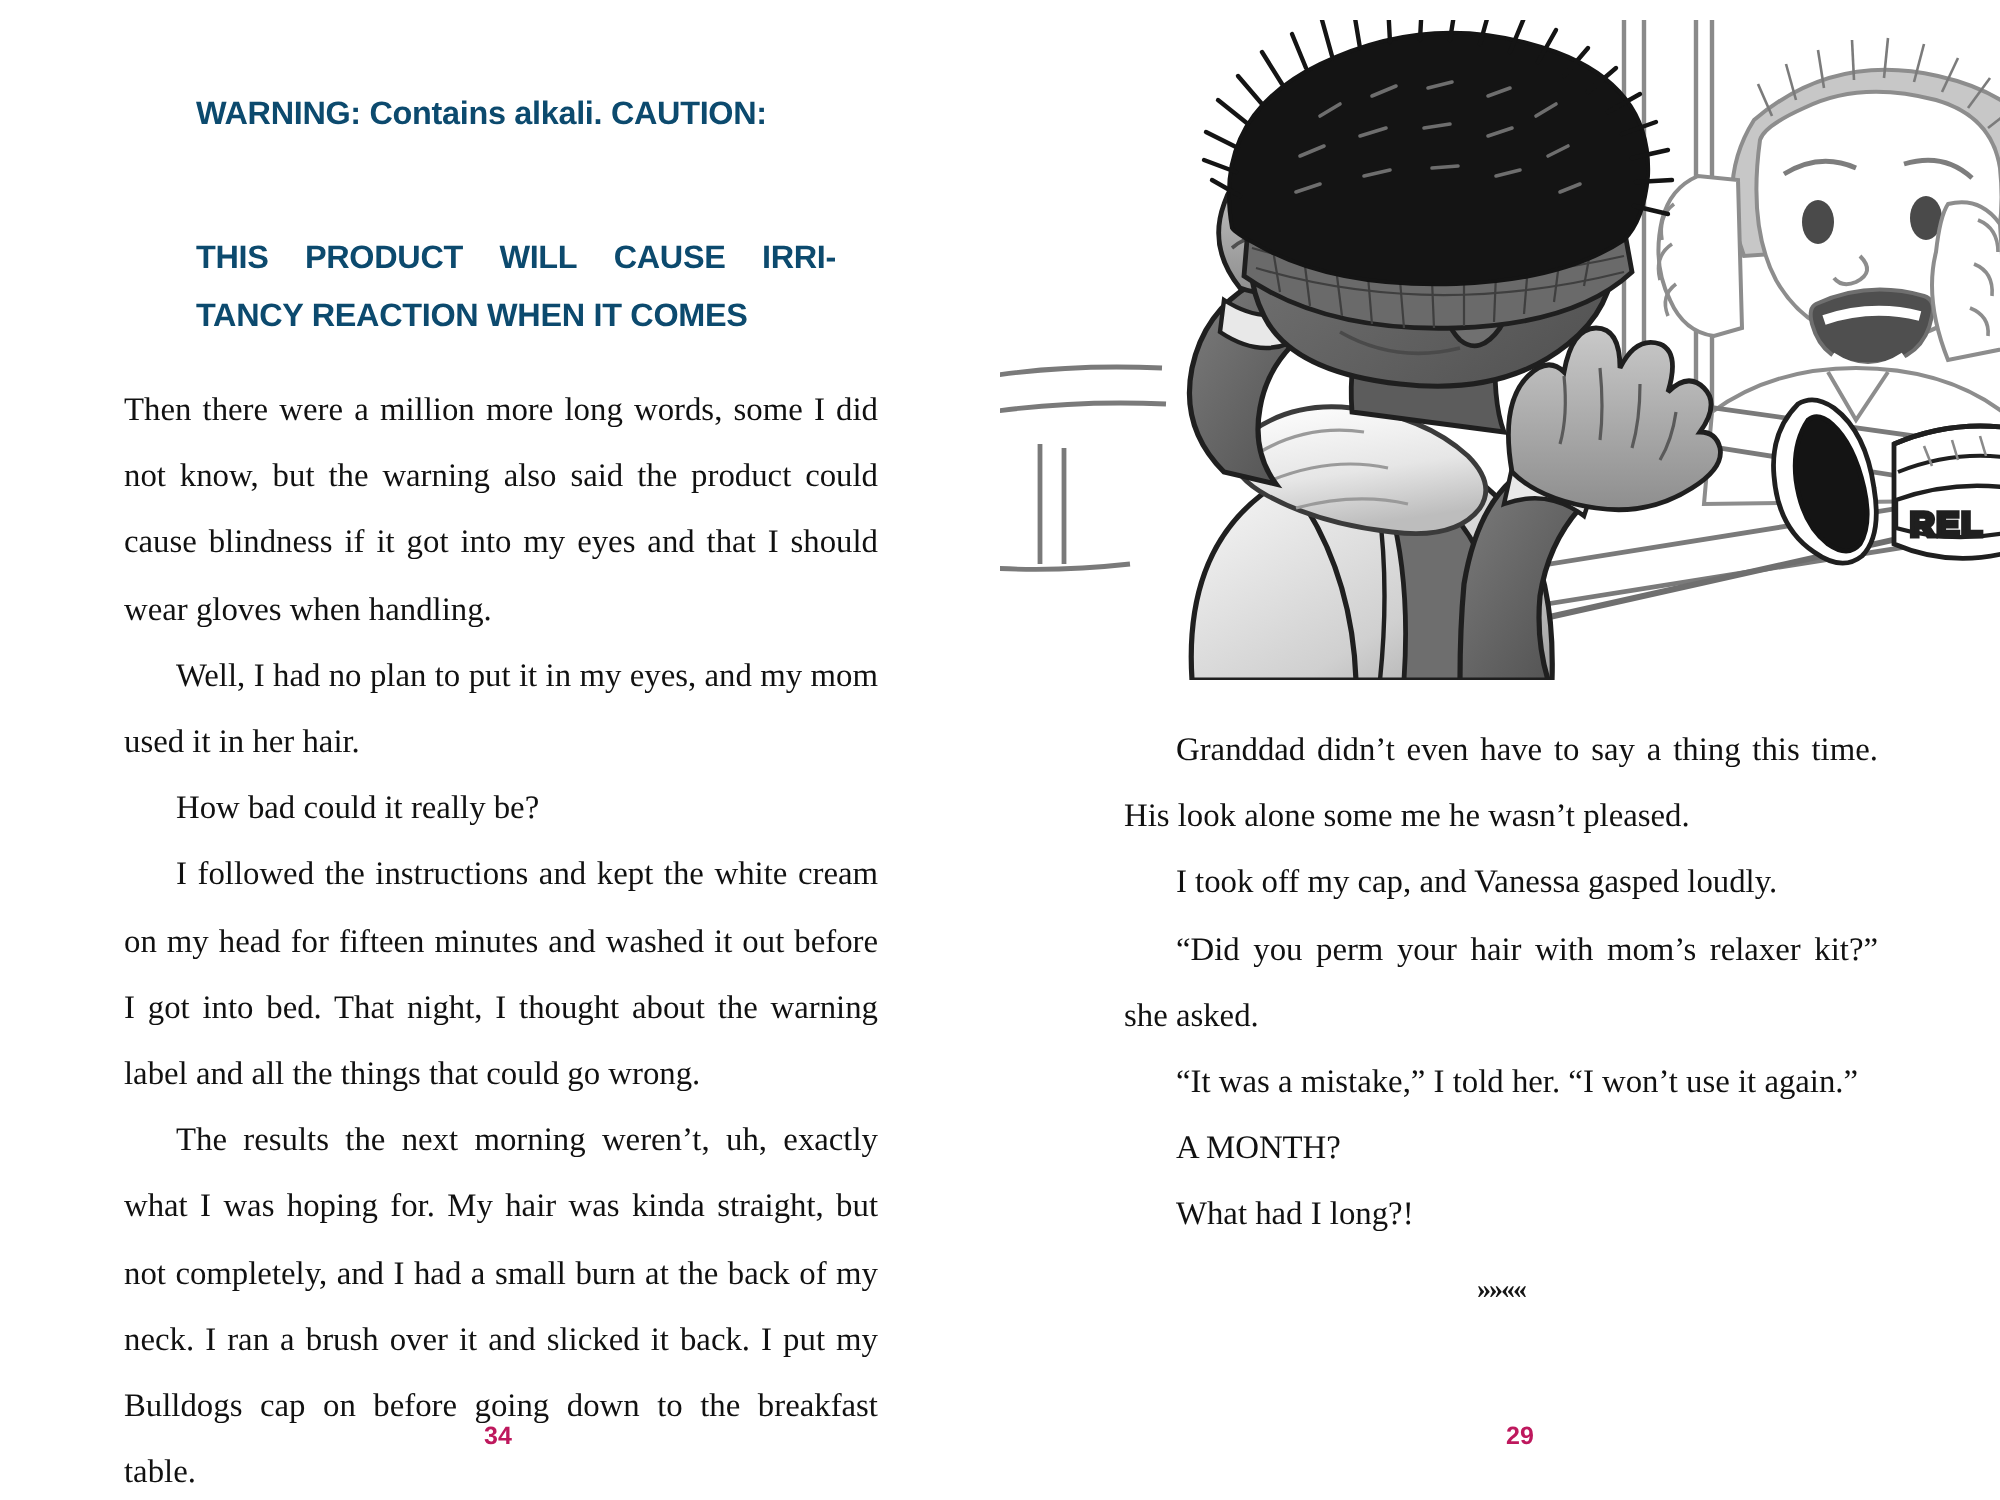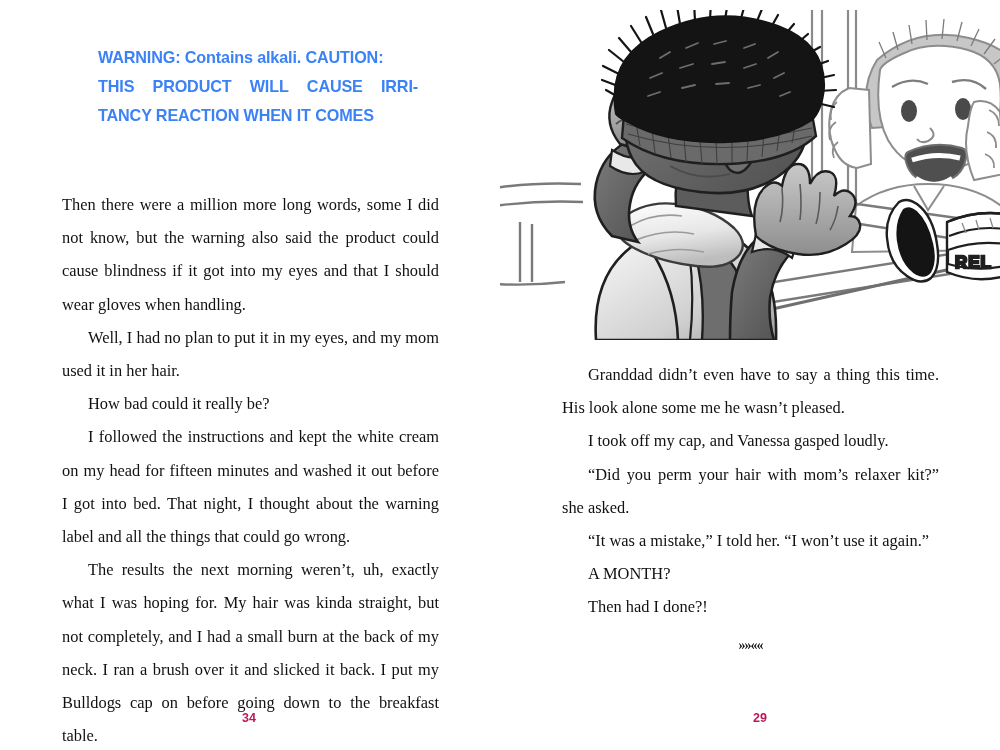--- a/index.html
+++ b/index.html
@@ -23,26 +23,27 @@
   }
   .warning-block {
     position: absolute;
     left: 98px; top: 43px;
     width: 320px;
     font-family: "Liberation Sans", sans-serif;
     font-weight: bold;
     font-size: 16.2px;
     line-height: 29px;
     letter-spacing: -0.15px;
-    color: #3b82f6;
+    color: #0c4a6e;
   }
   .warning-line { display: block; white-space: nowrap; }
   .warning-line.spread-out {
     display: flex;
     justify-content: space-between;
+    margin-top: 43px;
   }
 
   .body-col-left {
     position: absolute;
     left: 62px; top: 188px;
     width: 377px;
   }
   
   .page-right {
     position: absolute;
@@ -363,21 +364,21 @@
         </g>
       </svg>
     </div>
 
     <div class="body-col-right">
       <p class="para lastline-left">Granddad didn’t even have to say a thing this time. His look alone some me he wasn’t pleased.</p>
       <p class="para lastline-left">I took off my cap, and Vanessa gasped loudly.</p>
       <p class="para lastline-left">“Did you perm your hair with mom’s relaxer kit?” she asked.</p>
       <p class="para lastline-left">“It was a mistake,” I told her. “I won’t use it again.”</p>
       <p class="para lastline-left">A MONTH?</p>
-      <p class="para lastline-left">Then had I done?!</p>
+      <p class="para lastline-left">What had I long?!</p>
       <p class="ornament">»»««</p>
     </div>
   </div>
 
   <div class="folio folio-left">34</div>
   <div class="folio folio-right">29</div>
 
 </div>
 
 </body></html>

